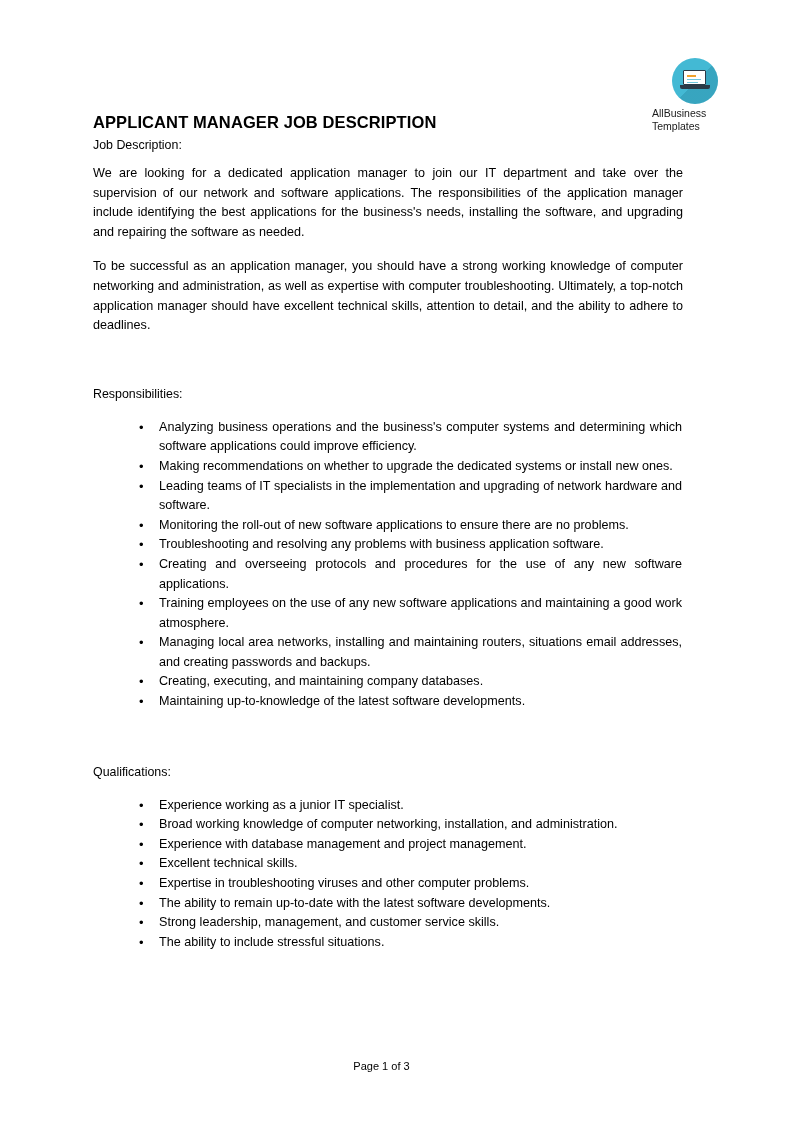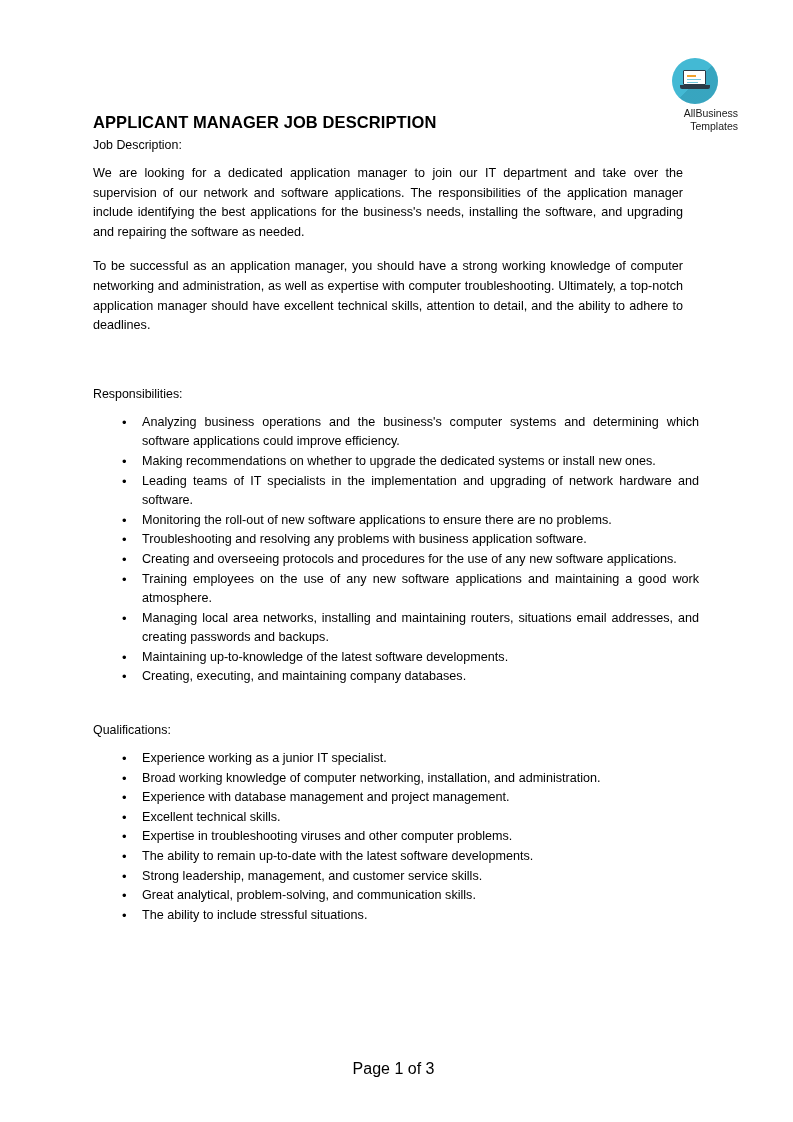--- a/index.html
+++ b/index.html
@@ -22,21 +22,21 @@
     height: 1122px;
     box-sizing: border-box;
   }
 
   
   .logo-block {
     position: absolute;
     top: 58px;
     left: 652px;
     width: 86px;
-    text-align: right;
+    text-align: left;
   }
   .logo-mark {
     width: 46px;
     height: 46px;
     margin: 0 auto;
     border-radius: 50%;
     background: #43b9d4;
     position: relative;
     overflow: hidden;
   }
@@ -123,21 +123,21 @@
     font-size: 12.6px;
     line-height: 19.6px;
     text-align: justify;
     margin: 0 16px 15px 0;
   }
 
   .spacer-lg { height: 36px; }
 
   ul.bullets {
     list-style: none;
-    margin: 0;
+    margin: 17px;
     padding: 0;
   }
   ul.bullets > li {
     position: relative;
     padding-left: 49px;
     font-size: 12.6px;
     line-height: 19.6px;
     text-align: justify;
     margin: 0;
   }
@@ -152,23 +152,22 @@
   
   ul.bullets > li, p.body-par { text-justify: inter-word; }
 
   
   .footer {
     position: absolute;
     left: 0;
     top: 1060px;
     width: 763px;
     text-align: center;
-    font-size: 16px;
+    font-size: 11px;
     color: #000000;
-    padding-left: 12px;
   }
 </style>
 </head>
 <body>
 
 <div class="page">
 
   <div class="logo-block">
     <div class="logo-mark">
       <div class="laptop">
@@ -201,37 +200,36 @@
 
     <ul class="bullets">
       <li>Analyzing business operations and the business's computer systems and determining which software applications could improve efficiency.</li>
       <li>Making recommendations on whether to upgrade the dedicated systems or install new ones.</li>
       <li>Leading teams of IT specialists in the implementation and upgrading of network hardware and software.</li>
       <li>Monitoring the roll-out of new software applications to ensure there are no problems.</li>
       <li>Troubleshooting and resolving any problems with business application software.</li>
       <li>Creating and overseeing protocols and procedures for the use of any new software applications.</li>
       <li>Training employees on the use of any new software applications and maintaining a good work atmosphere.</li>
       <li>Managing local area networks, installing and maintaining routers, situations email addresses, and creating passwords and backups.</li>
+      <li>Creating, executing, and maintaining company databases.</li>
       <li>Maintaining up-to-knowledge of the latest software developments.</li>
-      <li>Creating, executing, and maintaining company databases.</li>
     </ul>
 
     <div class="spacer-lg"></div>
 
     <div class="section-label">Qualifications:</div>
 
     <ul class="bullets">
       <li>Experience working as a junior IT specialist.</li>
       <li>Broad working knowledge of computer networking, installation, and administration.</li>
       <li>Experience with database management and project management.</li>
       <li>Excellent technical skills.</li>
       <li>Expertise in troubleshooting viruses and other computer problems.</li>
       <li>The ability to remain up-to-date with the latest software developments.</li>
       <li>Strong leadership, management, and customer service skills.</li>
-      <li>Great analytical, problem-solving, and communication skills.</li>
       <li>The ability to include stressful situations.</li>
     </ul>
 
   </div>
 
   <div class="footer">Page 1 of 3</div>
 
 </div>
 
 </body></html>

